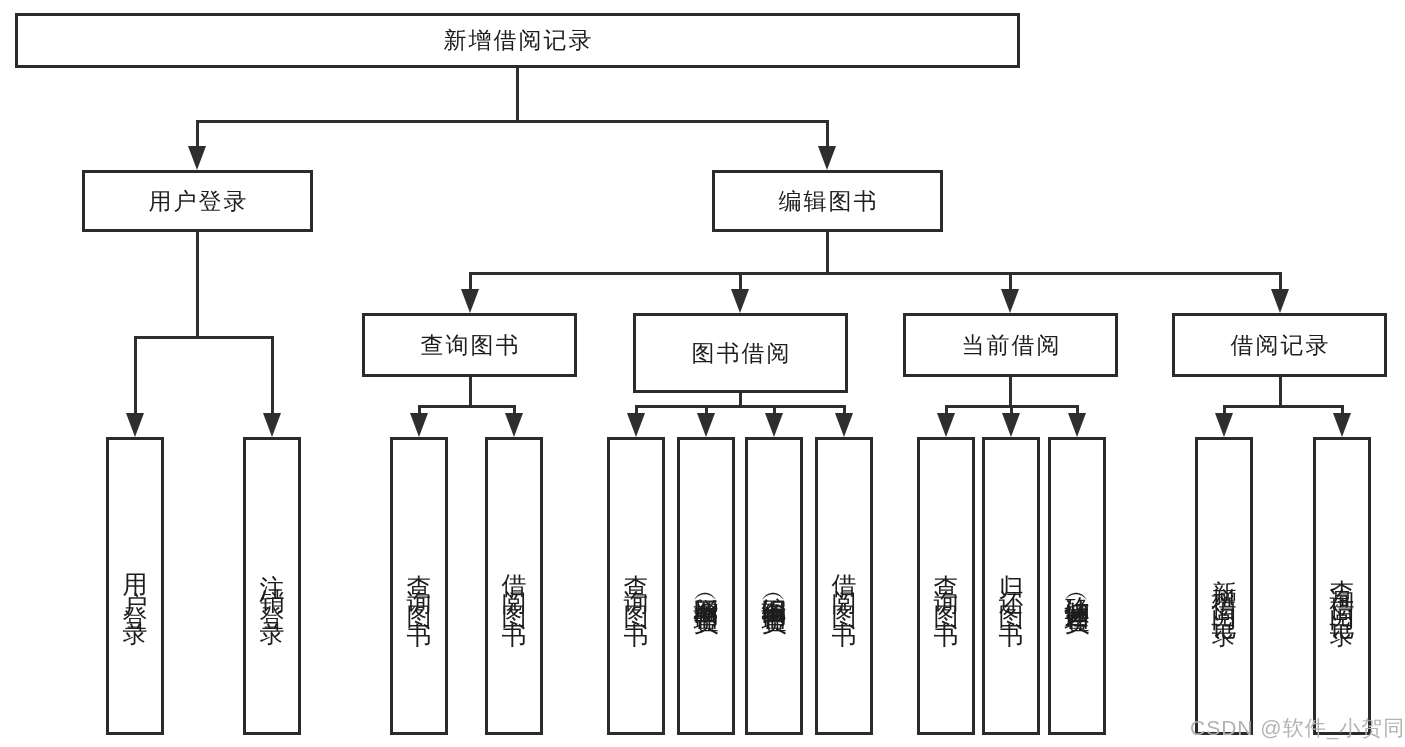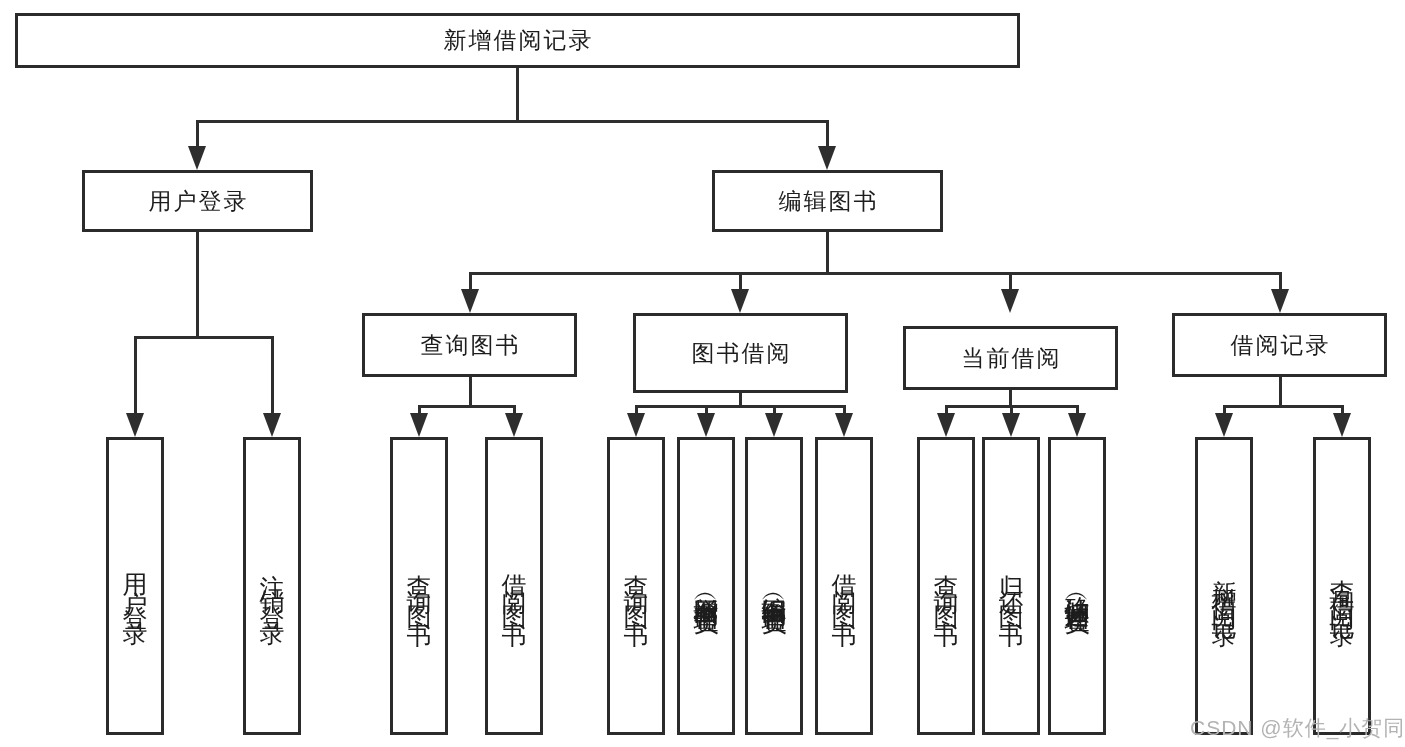--- a/index.html
+++ b/index.html
@@ -107,21 +107,21 @@
   <div class="box" style="left:712px;top:170px;width:231px;height:62px">
     <span class="hl">编辑图书</span>
   </div>
 
   <div class="box" style="left:362px;top:313px;width:215px;height:64px">
     <span class="hl">查询图书</span>
   </div>
   <div class="box" style="left:633px;top:313px;width:215px;height:80px">
     <span class="hl">图书借阅</span>
   </div>
-  <div class="box" style="left:903px;top:326px;width:215px;height:64px">
+  <div class="box" style="left:903px;top:313px;width:215px;height:64px">
     <span class="hl">当前借阅</span>
   </div>
   <div class="box" style="left:1172px;top:313px;width:215px;height:64px">
     <span class="hl">借阅记录</span>
   </div>
 
   <div class="box leaf" style="left:106px">
     <span class="vt ls-wide">用户登录</span>
   </div>
   <div class="box leaf" style="left:243px">

